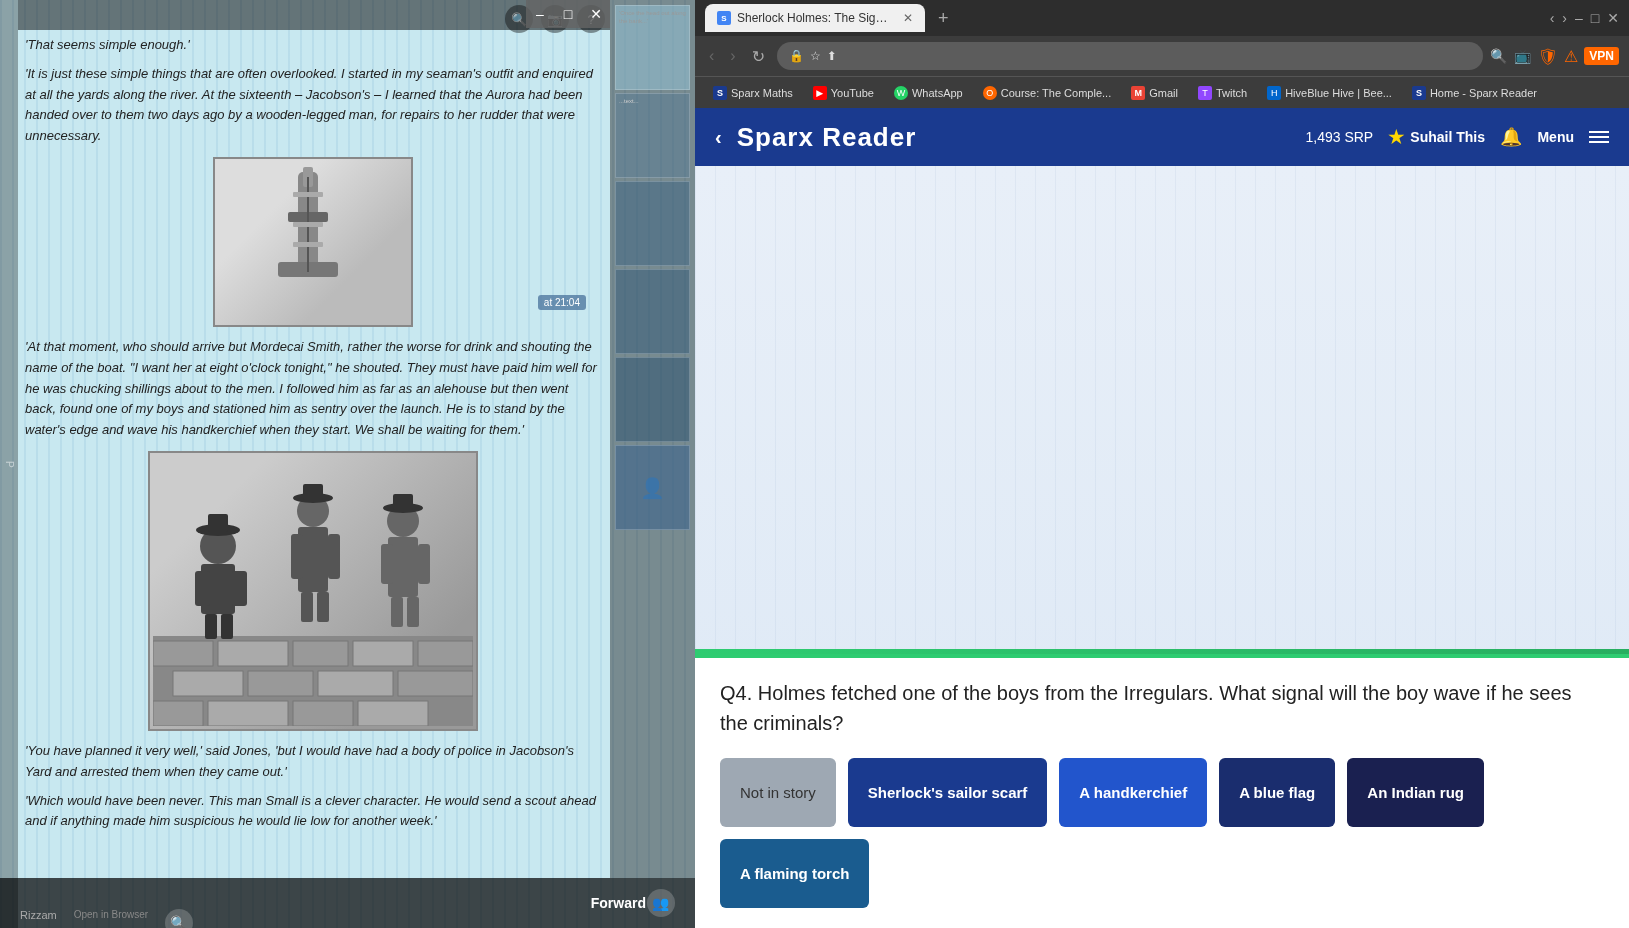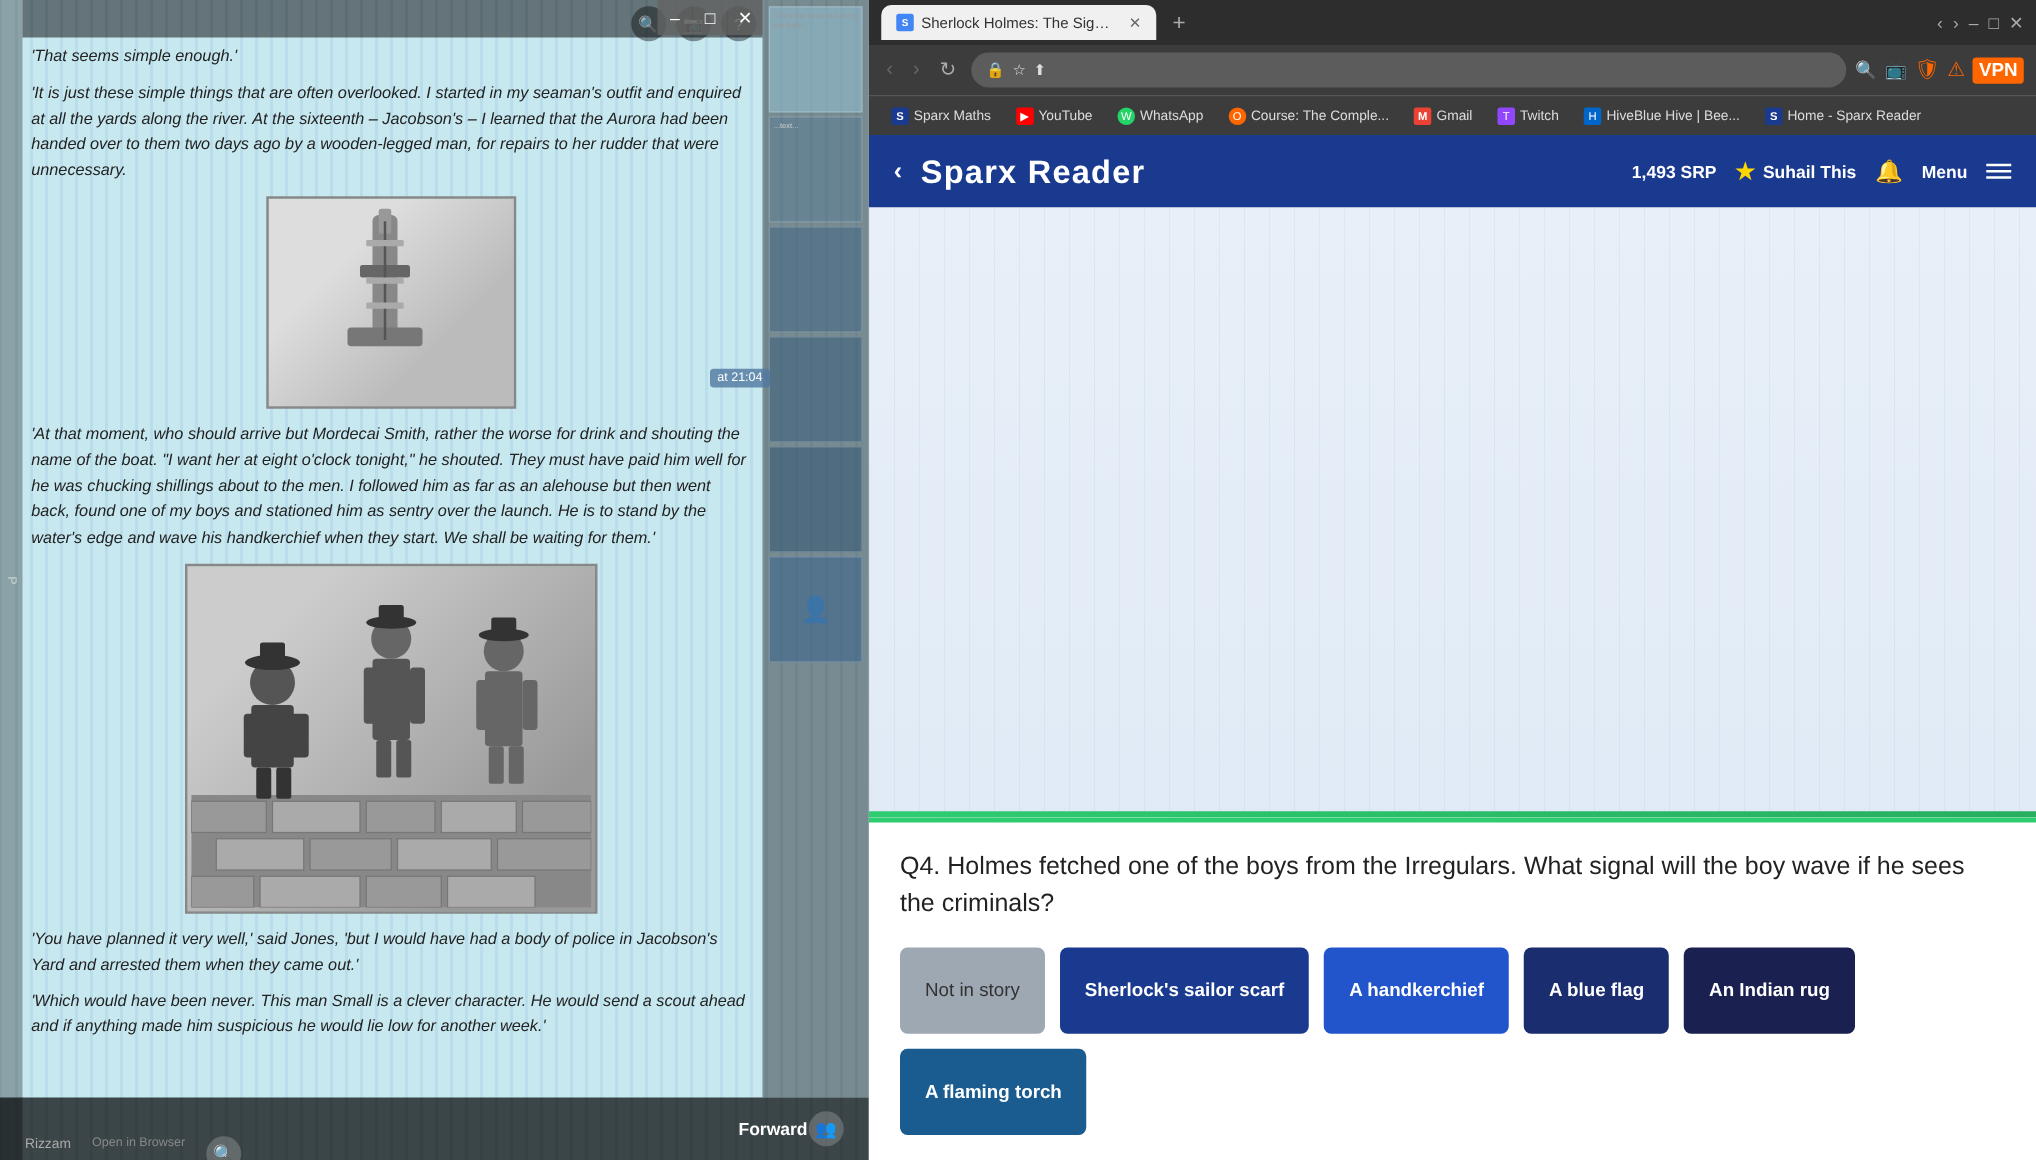--- a/index.html
+++ b/index.html
@@ -181,21 +181,21 @@
     .thumbnail-text {
       font-size: 7px;
       color: rgba(255,255,255,0.7);
       padding: 2px;
       line-height: 1.3;
     }
 
     
     .chat-timestamp {
       position: absolute;
-      right: 79px;
+      right: 109px;
       top: 295px;
       background: rgba(80,120,160,0.8);
       color: white;
       font-size: 10px;
       padding: 2px 6px;
       border-radius: 3px;
       z-index: 6;
     }
 
     
@@ -377,21 +377,21 @@
     .sparx-header-right {
       margin-left: auto;
       display: flex;
       align-items: center;
       gap: 15px;
       color: white;
     }
 
     .srp-badge {
       font-size: 14px;
-      font-weight: bold;
+      font-weight: normal;
       color: white;
     }
 
     .sparx-user {
       display: flex;
       align-items: center;
       gap: 6px;
       font-size: 14px;
       color: white;
       font-weight: bold;
@@ -549,21 +549,21 @@
       justify-content: center;
       color: white;
       font-size: 14px;
       cursor: pointer;
     }
 
     
     .vpn-badge {
       background: #ff6600;
       color: white;
-      font-size: 15px;
+      font-size: 12px;
       padding: 2px 5px;
       border-radius: 3px;
       font-weight: bold;
     }
 
     .warning-icon {
       color: #ff6600;
       font-size: 16px;
     }
 

